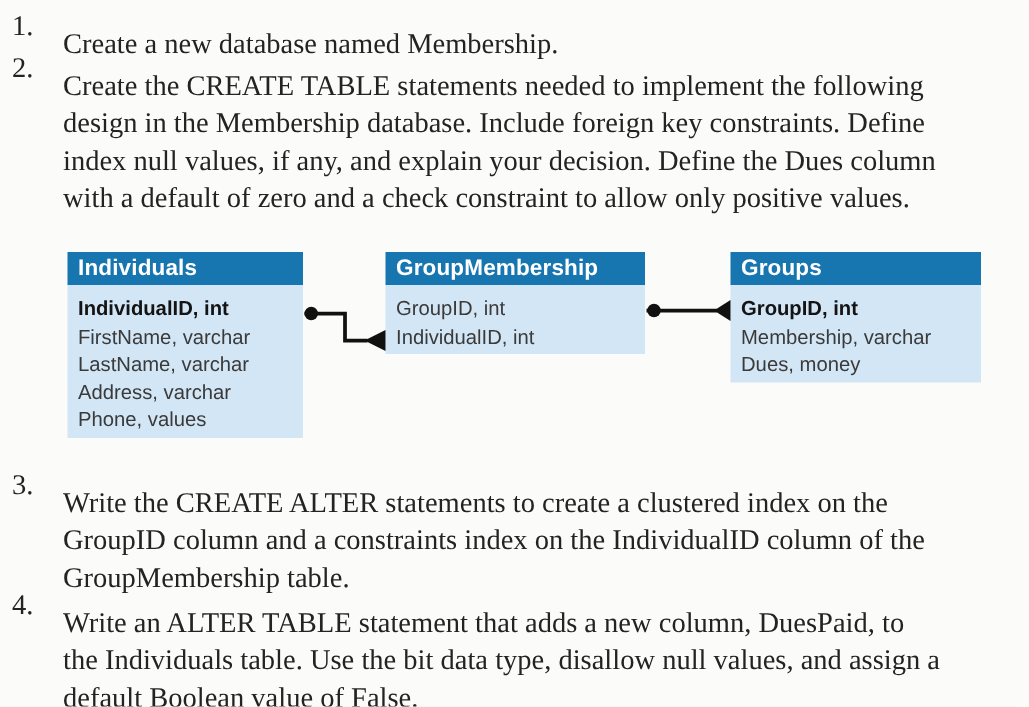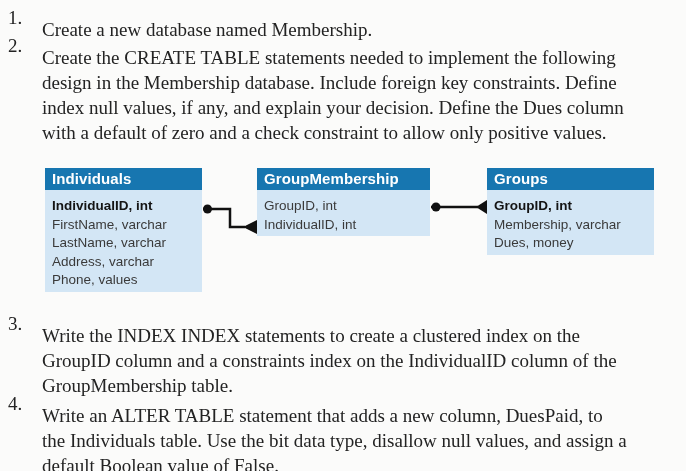--- a/index.html
+++ b/index.html
@@ -120,21 +120,21 @@
         <circle class="conn-fill" cx="436" cy="207" r="4.5"></circle>
         <polyline class="conn-stroke" points="431,207 478,207"></polyline>
         <polygon class="conn-fill" points="476,207 487,200 487,214"></polygon>
       </g>
     </svg>
   </div>
 
   <div class="item i3">
     <span class="num">3.</span>
     <div class="lines">
-      <div class="tline">Write the INDEX INDEX statements to create a clustered index on the</div>
+      <div class="tline">Write the CREATE ALTER statements to create a clustered index on the</div>
       <div class="tline">GroupID column and a constraints index on the IndividualID column of the</div>
       <div class="tline">GroupMembership table.</div>
     </div>
   </div>
 
   <div class="item i4">
     <span class="num">4.</span>
     <div class="lines">
       <div class="tline">Write an ALTER TABLE statement that adds a new column, DuesPaid, to</div>
       <div class="tline">the Individuals table. Use the bit data type, disallow null values, and assign a</div>

